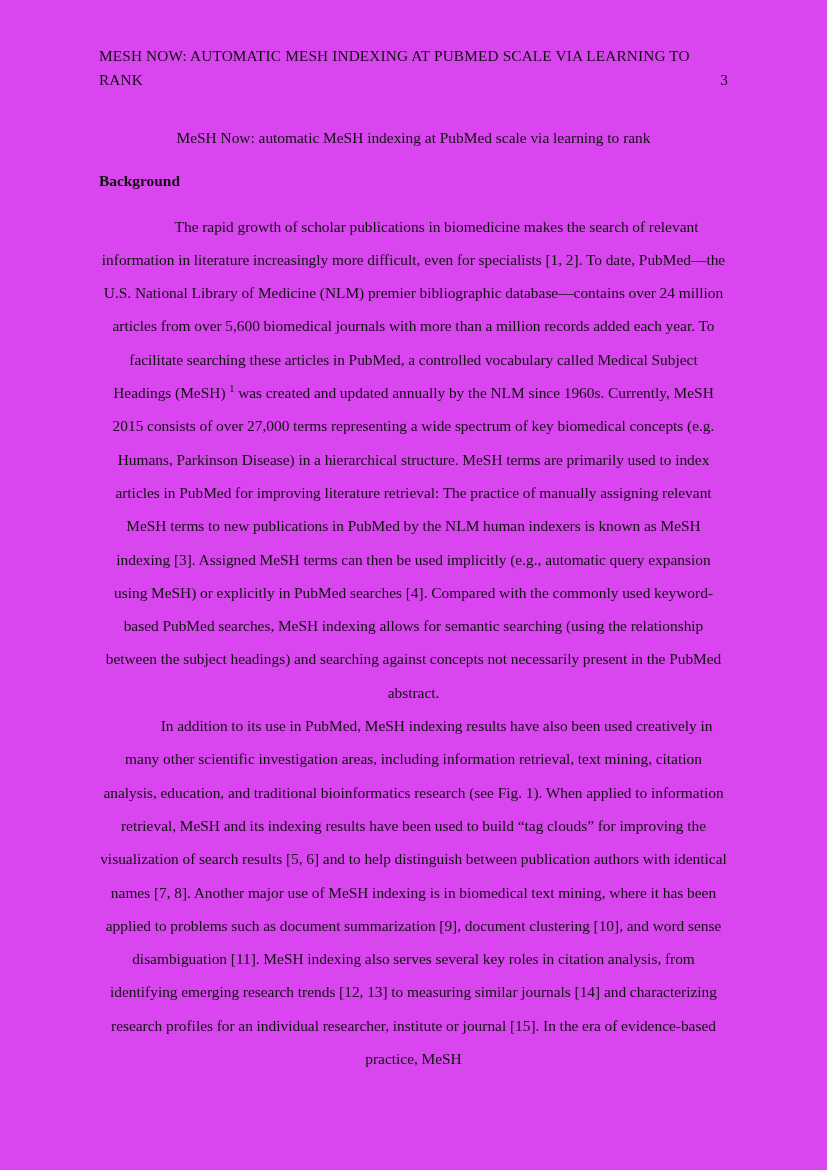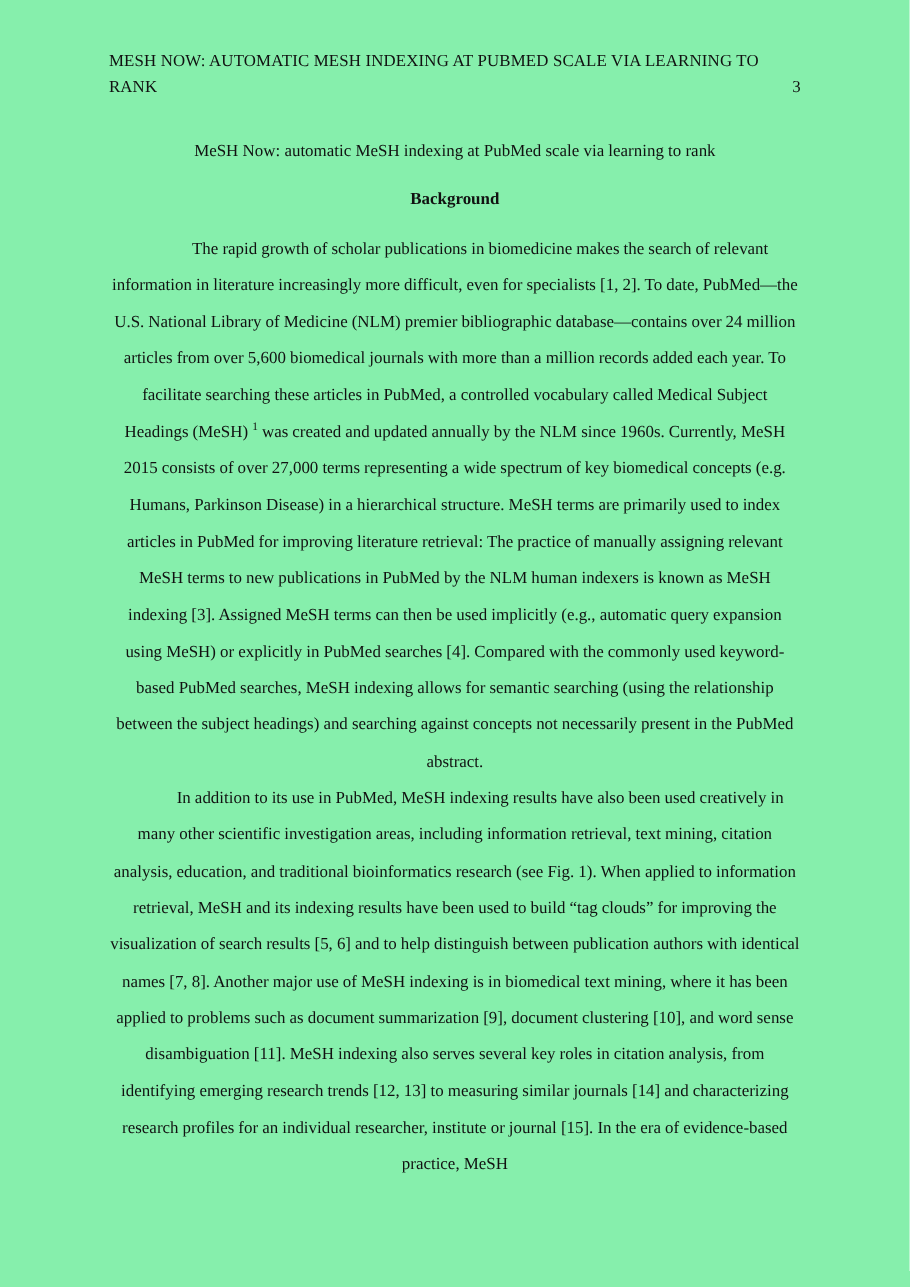--- a/index.html
+++ b/index.html
@@ -11,21 +11,21 @@
   body {
     font-family: "Liberation Serif", "DejaVu Serif", serif;
     color: #111111;
     -webkit-font-smoothing: antialiased;
   }
   .page {
     position: relative;
     width: 827px;
     height: 1170px;
     margin: 0 auto;
-    background: #86efac;
+    background: #d946ef;
     overflow: hidden;
     box-sizing: border-box;
   }
   
   .running-head {
     position: absolute;
     left: 99px;
     top: 44px;
     width: 629px;
     font-size: 15.3px;
@@ -53,21 +53,21 @@
     line-height: 33.3px;
   }
   .doc-title {
     text-align: center;
     margin: 0;
     font-weight: normal;
     font-size: 15.4px;
     line-height: 33.3px;
   }
   .section-heading {
-    text-align: center;
+    text-align: left;
     margin: 0;
     font-weight: bold;
     font-size: 15.4px;
     line-height: 33.3px;
     padding-top: 10px;
   }
   .para {
     margin: 0;
     text-indent: 46px;
     text-align: center;

